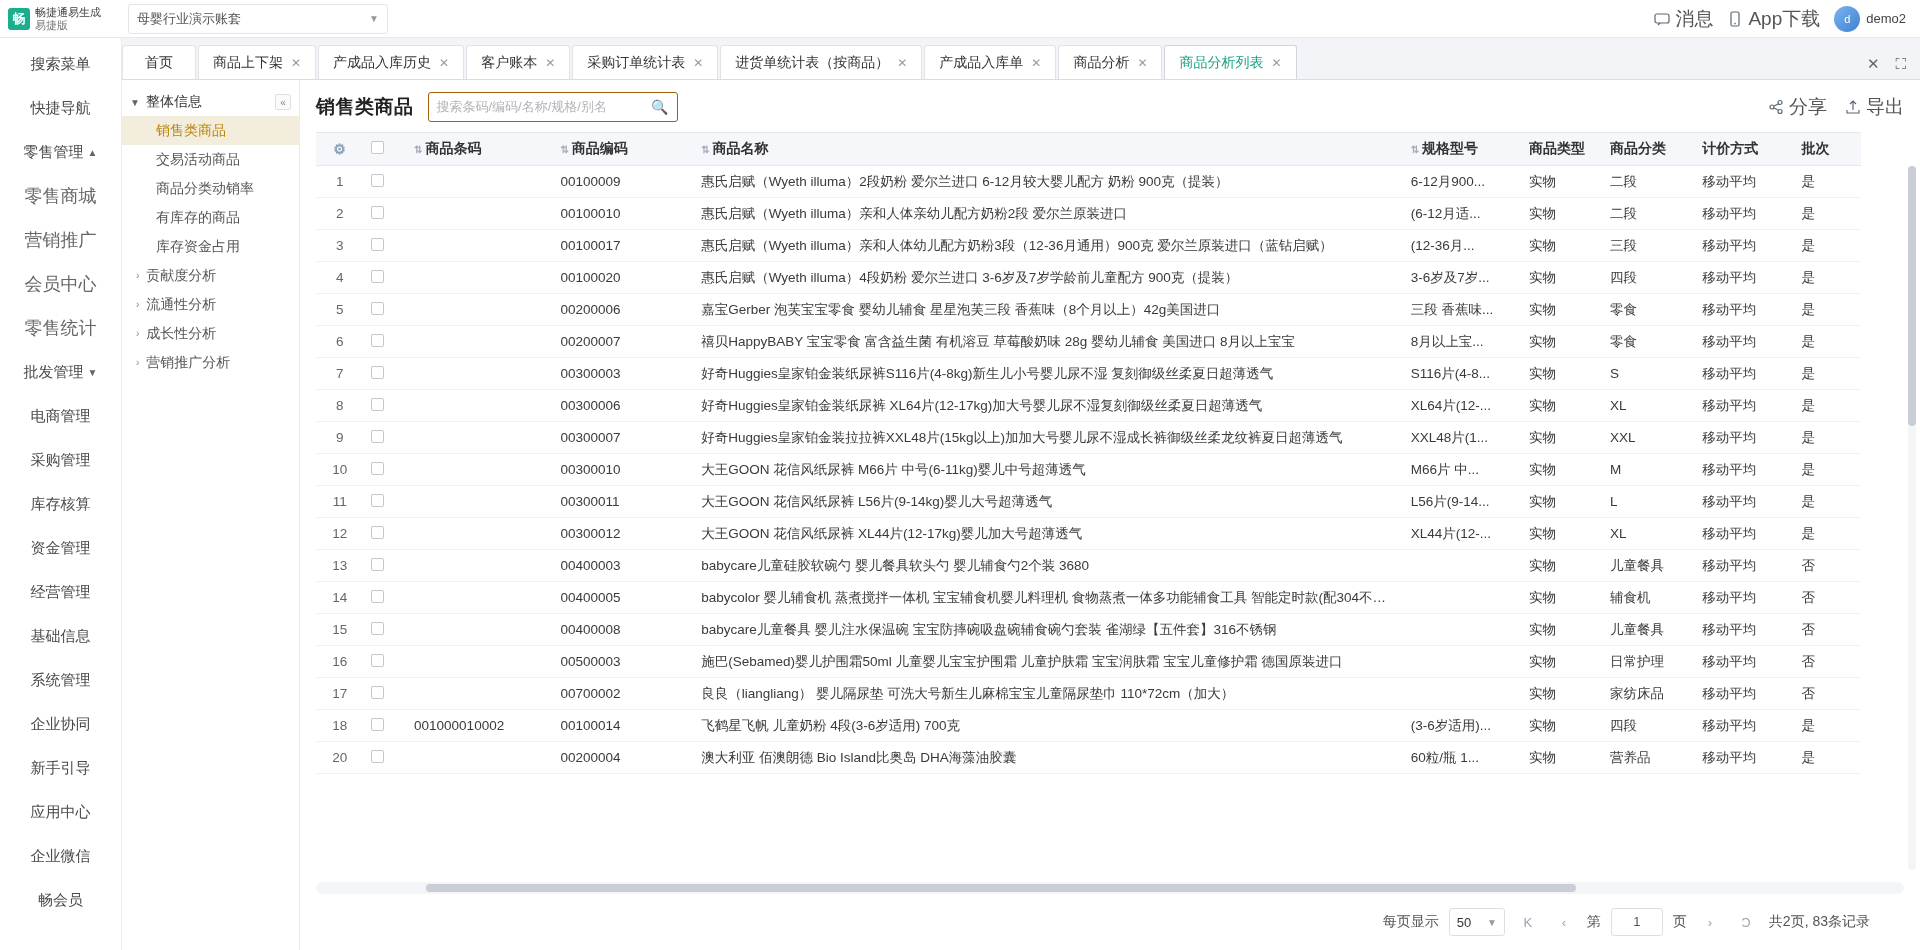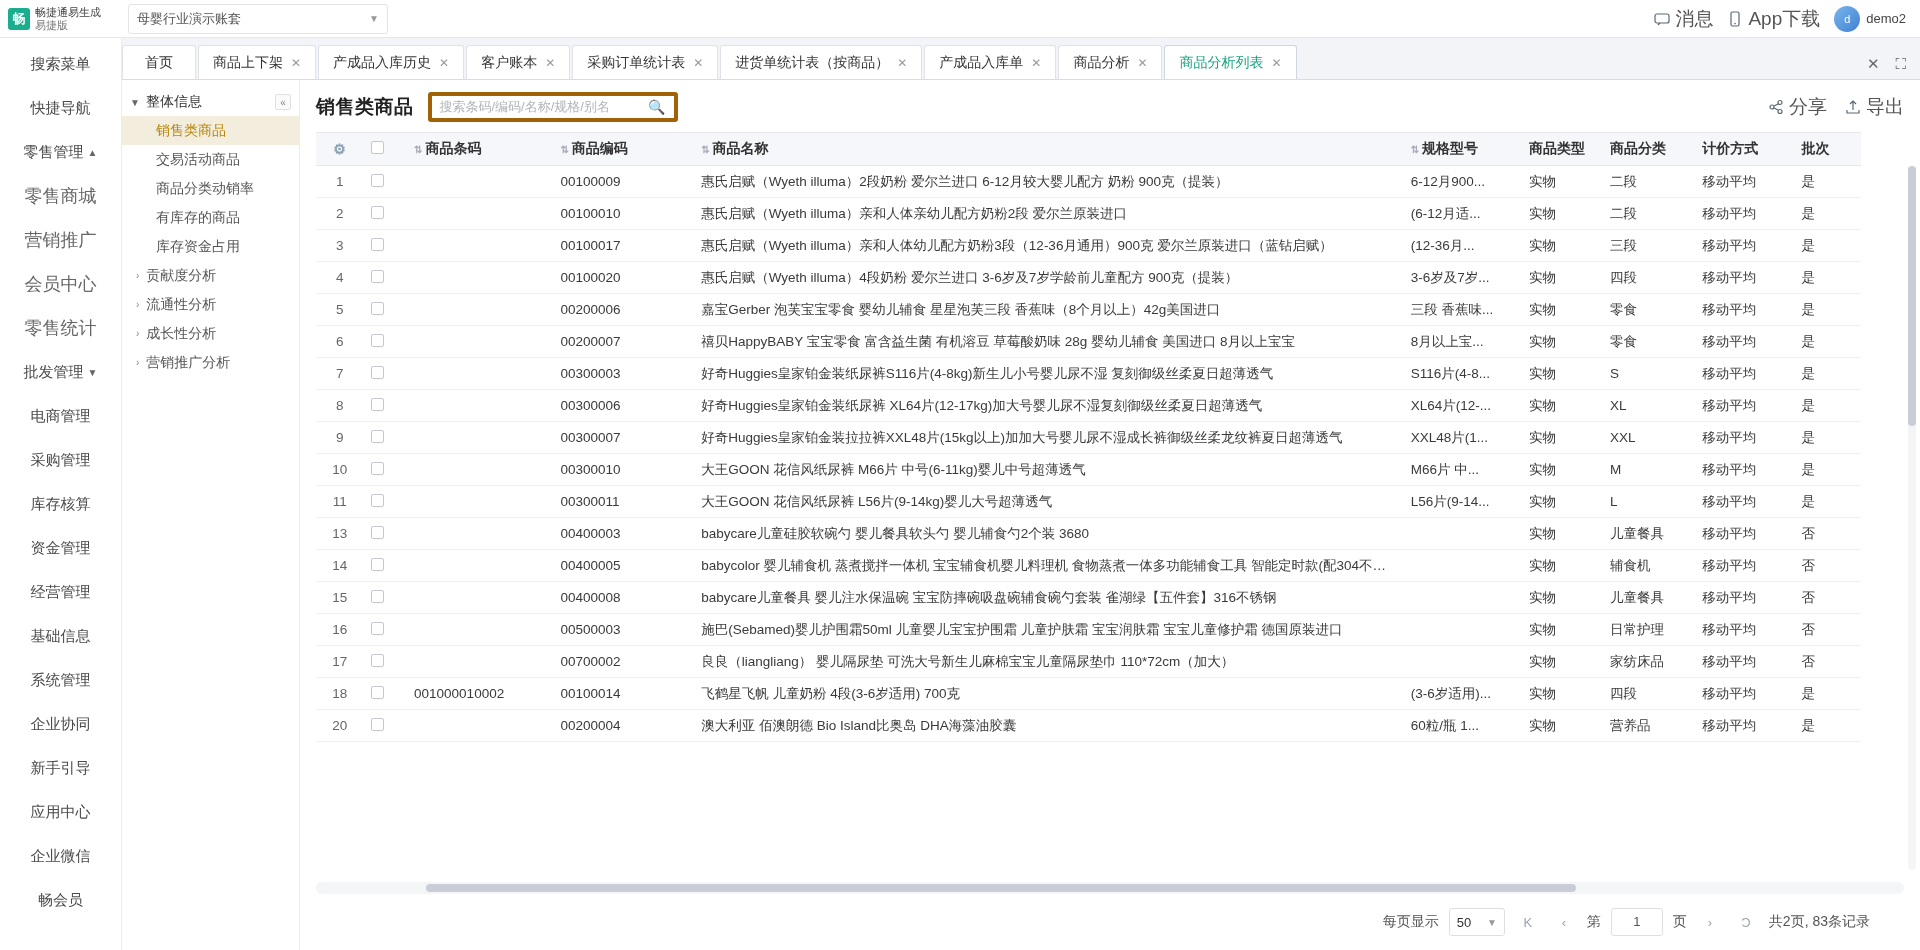--- a/index.html
+++ b/index.html
@@ -106,21 +106,21 @@
   }
   .tree-node.selected { background:#f3eddd; color:#b8860b; }
   .tree-node.lvl1 { padding-left: 14px; }
   .tree-node.lvl1 .arrow { font-size:10px; color:#888; margin-right:7px; }
 
   
   .list { flex:1 1 auto; display:flex; flex-direction:column; min-width:0; }
   .list-head { display:flex; align-items:center; padding: 12px 16px 10px 16px; gap: 14px; }
   .list-title { font-size: 19px; color:#222; font-weight: bold; letter-spacing: .5px; }
   .search {
-    width: 250px; height: 30px; border:4px solid #a16207; border-radius: 3px;
+    width: 250px; height: 30px; border:1px solid #a16207; border-radius: 3px;
     display:flex; align-items:center; padding: 0 8px; font-size:13px; color:#b0b3b8;
     background:#fff;
   }
   .search .mag { margin-left:auto; color:#7a8899; font-size:14px; }
   .head-right { margin-left:auto; display:flex; align-items:flex-end; gap:18px; font-size:14px; color:#555; }
 
   
   .table-wrap { flex:1 1 auto; overflow:hidden; position:relative; padding: 0 16px; }
   table { border-collapse: collapse; width: 1545px; table-layout: fixed; }
   thead th {
@@ -532,20 +532,32 @@
                     <td></td>
                     <td>00300011</td>
                     <td>大王GOON 花信风纸尿裤 L56片(9-14kg)婴儿大号超薄透气</td>
                     <td>L56片(9-14...</td>
                     <td>实物</td>
                     <td>L</td>
                     <td>移动平均</td>
                     <td>是</td>
                   </tr>
                   <tr>
+                    <td class="idx">12</td>
+                    <td><span class="cbx"></span></td>
+                    <td></td>
+                    <td>00300012</td>
+                    <td>大王GOON 花信风纸尿裤 XL44片(12-17kg)婴儿加大号超薄透气</td>
+                    <td>XL44片(12-...</td>
+                    <td>实物</td>
+                    <td>XL</td>
+                    <td>移动平均</td>
+                    <td>是</td>
+                  </tr>
+                  <tr>
                     <td class="idx">13</td>
                     <td><span class="cbx"></span></td>
                     <td></td>
                     <td>00400003</td>
                     <td>babycare儿童硅胶软碗勺 婴儿餐具软头勺 婴儿辅食勺2个装 3680</td>
                     <td></td>
                     <td>实物</td>
                     <td>儿童餐具</td>
                     <td>移动平均</td>
                     <td>否</td>

